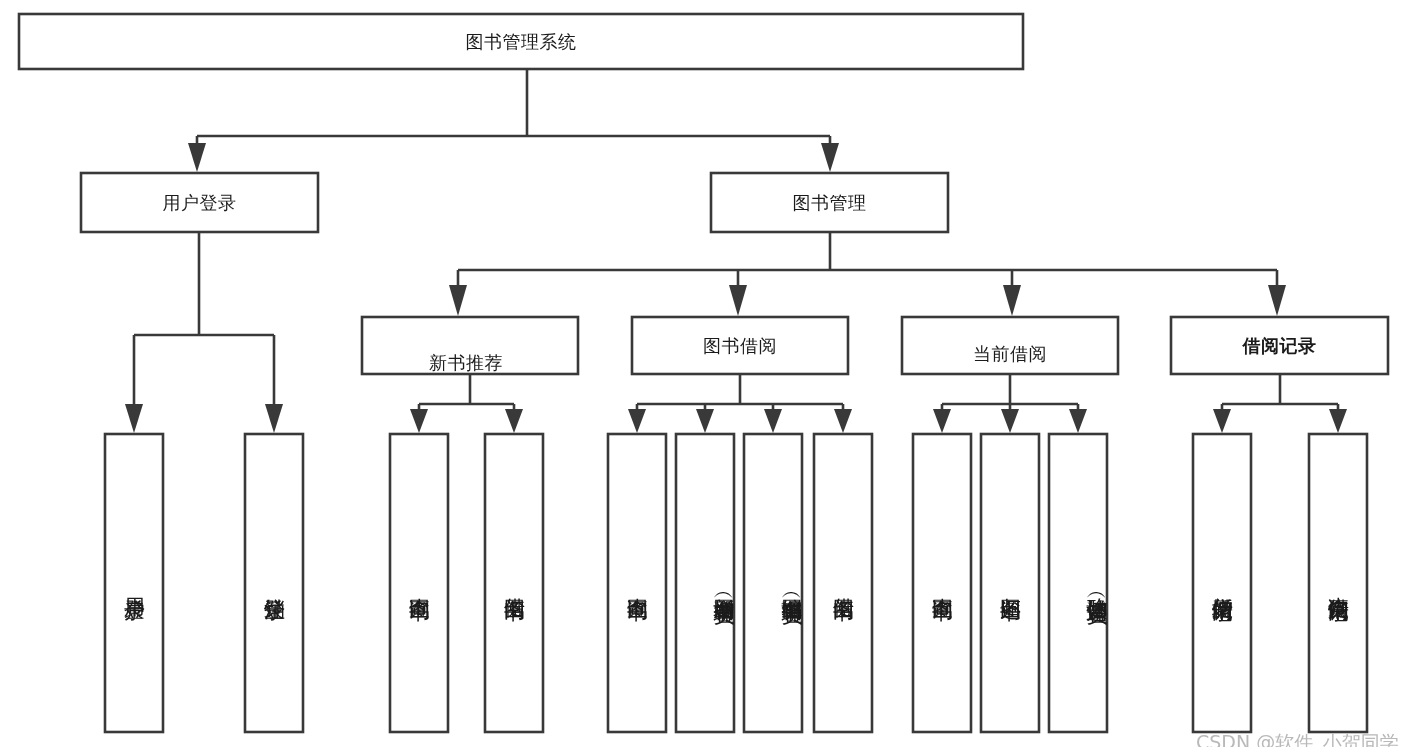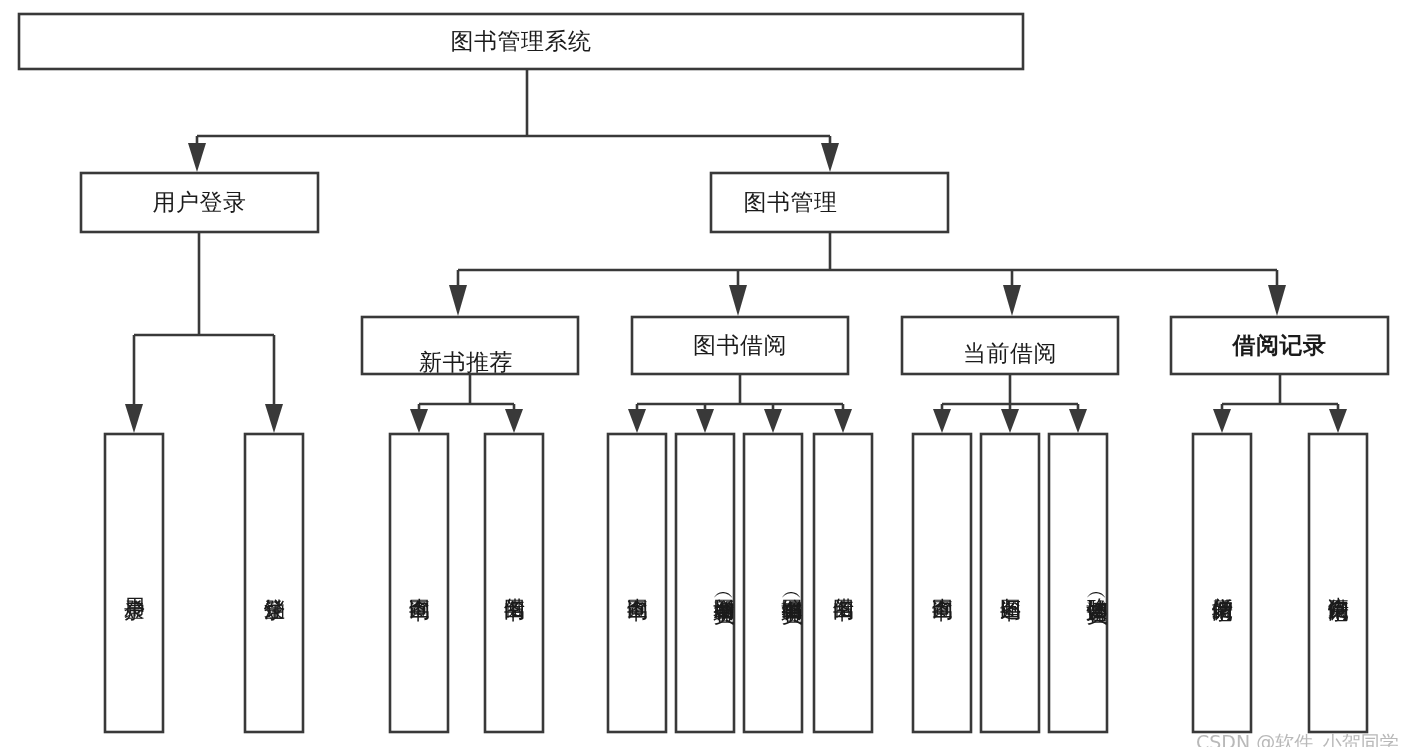--- a/index.html
+++ b/index.html
@@ -38,21 +38,21 @@
   .arrowhead {
     fill: #393939;
     stroke: none;
   }
   .node-label-h {
     position: absolute;
     display: flex;
     align-items: center;
     justify-content: center;
     color: #1b1b1b;
-    font-size: 23px;
+    font-size: 18px;
     letter-spacing: 0.5px;
     white-space: nowrap;
     pointer-events: none;
   }
   .node-label-v {
     position: absolute;
     display: flex;
     align-items: flex-start;
     justify-content: center;
     color: #1b1b1b;
@@ -173,21 +173,21 @@
     <rect class="node-box" x="1049" y="434" width="58" height="298"></rect>
 
     <rect class="node-box" x="1193" y="434" width="58" height="298"></rect>
     <rect class="node-box" x="1309" y="434" width="58" height="298"></rect>
   </svg>
 
   <div class="node-label-h" style="left:19px; top:14px; width:1004px; height:55px;">图书管理系统</div>
 
   <div class="node-label-h" style="left:81px; top:173px; width:237px; height:59px;">用户登录</div>
 
-  <div class="node-label-h" style="left:672px; top:173px; width:237px; height:59px;">图书管理</div>
+  <div class="node-label-h" style="left:711px; top:173px; width:237px; height:59px;">图书管理</div>
 
   <div class="node-label-h" style="left:362px; top:334px; width:208px; height:57px;">新书推荐</div>
 
   <div class="node-label-h" style="left:632px; top:317px; width:216px; height:57px;">图书借阅</div>
 
   <div class="node-label-h" style="left:902px; top:317px; width:216px; height:57px;margin-top:8px;">当前借阅</div>
 
   <div class="node-label-h" style="left:1171px; top:317px; width:217px; height:57px;font-weight:bold;">借阅记录</div>
 
   <div class="node-label-v center-start" style="left:105px; top:434px; width:58px; height:298px;">用户登录</div>

